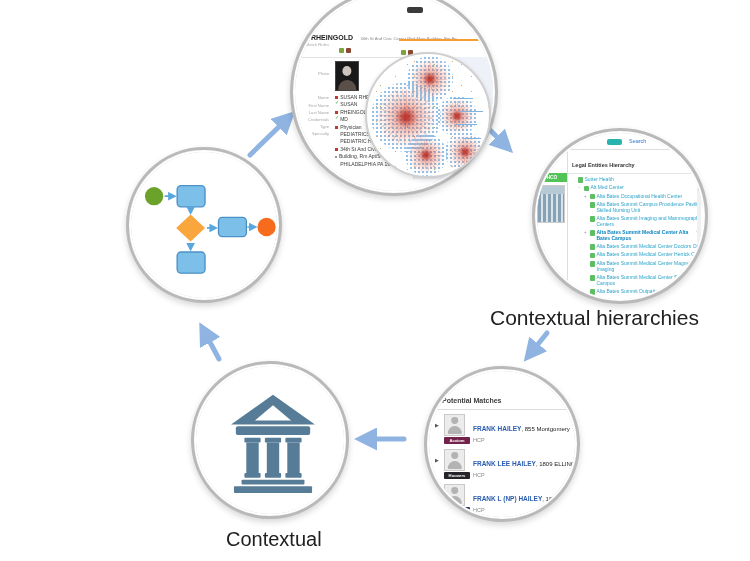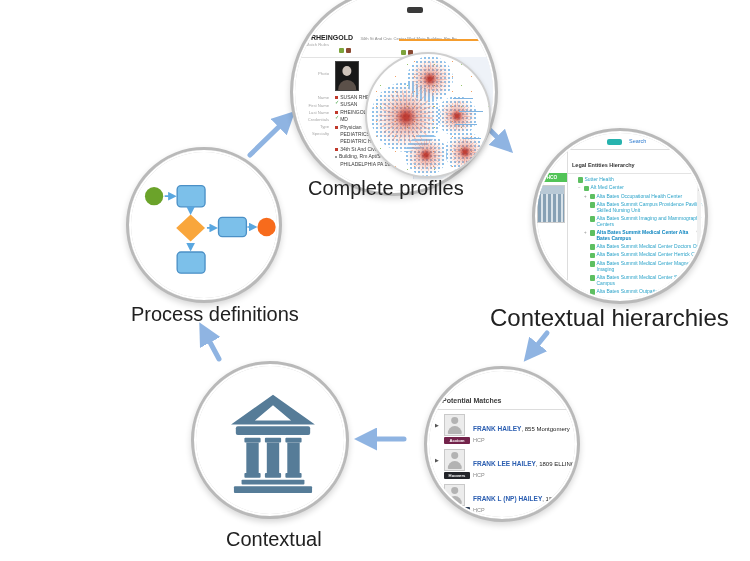--- a/index.html
+++ b/index.html
@@ -20,21 +20,21 @@
   .lens.process   { left:126px; top:147px; width:156px; height:156px; z-index:2; }
   .lens.gov       { left:191px; top:361px; width:158px; height:158px; z-index:2; }
   .lens.clean     { left:424px; top:366px; width:156px; height:156px; z-index:2; }
 
   
   .arrows { position:absolute; left:0; top:0; z-index:1; }
 
   
   .lbl { position:absolute; color:#212121; font-size:20px; line-height:23px; z-index:3; white-space:nowrap; }
   .lbl.profiles-lbl { left:308px; top:177px; }
-  .lbl.hier-lbl     { left:490px; top:306px; font-size:24px; }
+  .lbl.hier-lbl     { left:490px; top:306px; font-size:21px; }
   .lbl.process-lbl  { left:131px; top:303px; }
   .lbl.gov-lbl      { left:226px; top:528px; }
   .lbl.clean-lbl    { left:434px; top:526px; }
 
   
   .pc-pill { position:absolute; left:112px; top:14px; width:16px; height:6px; background:#3a3a3a; border-radius:2px; }
   .pc-header { position:absolute; left:16px; top:33px; width:180px; white-space:nowrap; overflow:hidden; }
   .pc-name { font-weight:bold; font-size:7px; color:#222; }
   .pc-addr { font-size:4.2px; color:#8a8a8a; margin-left:3px; }
   .pc-side-label { position:absolute; font-size:4.2px; color:#a8a8a8; left:2px; width:32px; text-align:right; }
@@ -163,21 +163,20 @@
         <g stroke="#5aa7e0" stroke-width="1.8" fill="none">
           <line x1="35" y1="46" x2="44" y2="46" marker-end="url(#fah)"></line>
           <line x1="62" y1="58" x2="62" y2="62" marker-end="url(#fah)"></line>
           <line x1="79" y1="79" x2="87" y2="79" marker-end="url(#fah)"></line>
           <line x1="121" y1="78" x2="128" y2="78" marker-end="url(#fah)"></line>
           <line x1="62" y1="95" x2="62" y2="100" marker-end="url(#fah)"></line>
         </g>
       </svg>
     </div>
   </div>
-  <div class="lbl process-lbl">Process definitions</div>
 
   <div class="lens profiles">
     <div class="lens-inner">
       <div class="pc-pill"></div>
       <div class="pc-header">
         <span class="pc-name">RHEINGOLD</span>
         <span class="pc-addr">34th St And Civic Center Blvd Main Building, Rm Ap...</span>
       </div>
       <div class="pc-side-label" style="top:49px">Match Rules</div>
       <div class="pc-srcrow">
@@ -230,21 +229,20 @@
     <div class="cluster c3"></div>
     <div class="cluster c4"></div>
     <div class="cluster c5"></div>
     <div class="netline" style="left:86px;top:44px;width:20px"></div>
     <div class="netline" style="left:92px;top:57px;width:24px"></div>
     <div class="netline" style="left:88px;top:70px;width:22px"></div>
     <div class="netline" style="left:96px;top:84px;width:18px"></div>
   </div>
 
   <div class="lbl profiles-lbl">
-    <div>Complete profiles</div>
   </div>
 
   <div class="lens hier">
     <div class="lens-inner">
       <div class="h-logo"></div>
       <div class="h-search">Search</div>
 
       <div class="h-badge">HCO</div>
       <div class="h-photo"></div>
       <div class="h-more">show more</div>

